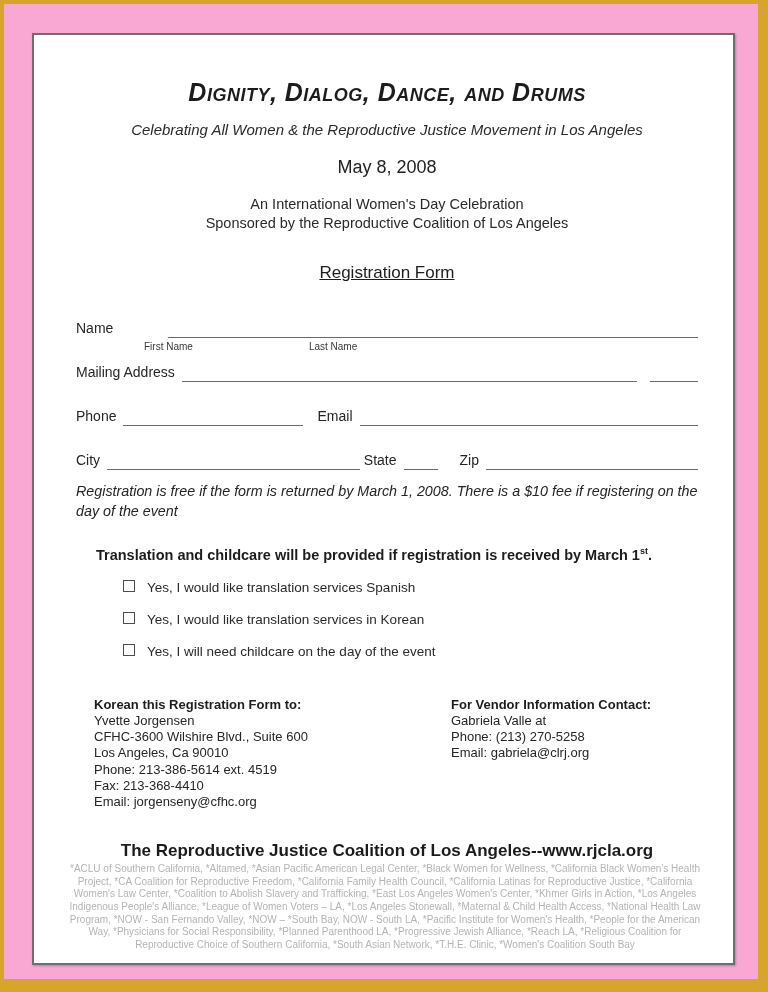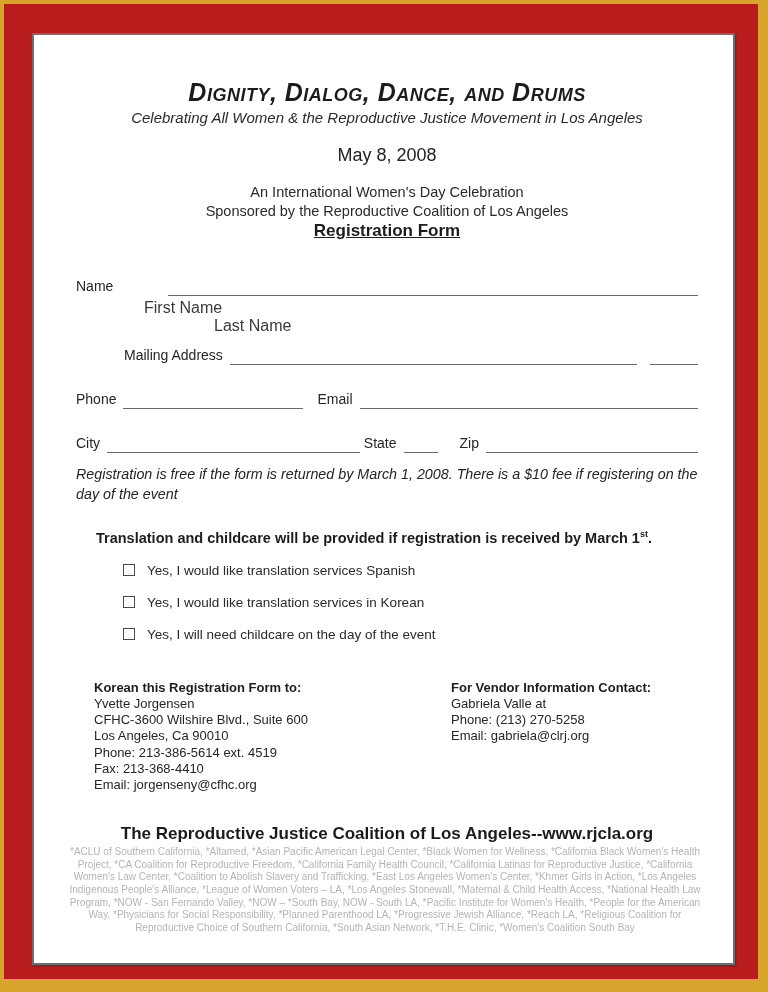--- a/index.html
+++ b/index.html
@@ -9,21 +9,21 @@
     background: #ffffff;
     color: #2b2b2b;
     position: relative;
     overflow: hidden;
   }
   .frame {
     position: absolute; inset: 0;
     border-style: solid;
     border-color: #d7a42c;
     border-width: 4px 10px 13px 4px;
-    background: #b91c1c;
+    background: #f9a8d4;
   }
   .page {
     position: absolute;
     left: 28px; top: 29px;
     width: 703px; height: 932px;
     background: #ffffff;
     border: 2px solid #6e6e6e;
     box-shadow: 1px 1px 2px rgba(0,0,0,0.25);
     padding: 42px 35px 0 42px;
     overflow: hidden;
@@ -36,64 +36,64 @@
     font-style: italic;
     font-variant: small-caps;
     letter-spacing: 0.5px;
     color: #1c1c1c;
     line-height: 30px;
   }
   .subtitle {
     font-size: 15px;
     font-style: italic;
     color: #2a2a2a;
-    margin-top: 2px;
+    margin-top: 14px;
   }
   .date-line {
     font-size: 18px;
     margin-top: 19px;
     color: #222;
   }
   .event-lines {
     margin-top: 17px;
     font-size: 14.5px;
     line-height: 19px;
     color: #2a2a2a;
   }
   .section-title {
+    margin-top: 30px;
     font-size: 17px;
-    font-weight: bold;
+    font-weight: normal;
     text-decoration: underline;
     color: #1d1d1d;
   }
 
   .row {
     display: flex;
     align-items: flex-end;
     font-size: 14px;
     color: #262626;
     line-height: 19px;
   }
   .row .lbl { white-space: nowrap; padding-right: 7px; }
   .fill {
     border-bottom: 1.5px solid #6a6a6a;
     height: 17px;
   }
   .fill.grow { flex: 1; }
   .name-row { margin-top: 36px; gap: 48px; }
   .captions {
     display: flex;
-    font-size: 16px;
+    font-size: 10px;
     color: #3a3a3a;
     padding-left: 68px;
     margin-top: 3px;
-    flex-direction: column;
-  }
-  .cap-last { margin-left: 70px; }
-  .addr-row { margin-top: 11px; margin-left: 48px; }
+  }
+  .cap-last { margin-left: 116px; }
+  .addr-row { margin-top: 11px; }
   .gap12 { width: 13px; }
   .w48 { width: 48px; }
   .city-row { margin-top: 25px; }
   .city-row .lbl-mid { white-space: nowrap; padding: 0 7px 0 4px; }
   .state-fill { width: 34px; }
   .zip-lbl { padding-left: 22px; }
   .zip-fill { width: 212px; }
   .phone-row { margin-top: 25px; }
   .phone-fill { width: 180px; }
   .email-lbl { padding-left: 14px; }
@@ -108,21 +108,20 @@
   .translation-note {
     margin-top: 25px;
     padding-left: 20px;
     font-size: 14.5px;
     font-weight: bold;
     color: #1d1d1d;
   }
   .translation-note sup { font-size: 9px; }
   .cb-row {
     display: flex;
-    align-items: center;
     padding-left: 47px;
     margin-top: 17px;
     font-size: 13.5px;
     color: #2a2a2a;
   }
   .cb-row:first-of-type { margin-top: 17px; }
   .checkbox {
     width: 12px; height: 12px;
     border: 1.5px solid #4c4c4c;
     display: inline-block;

